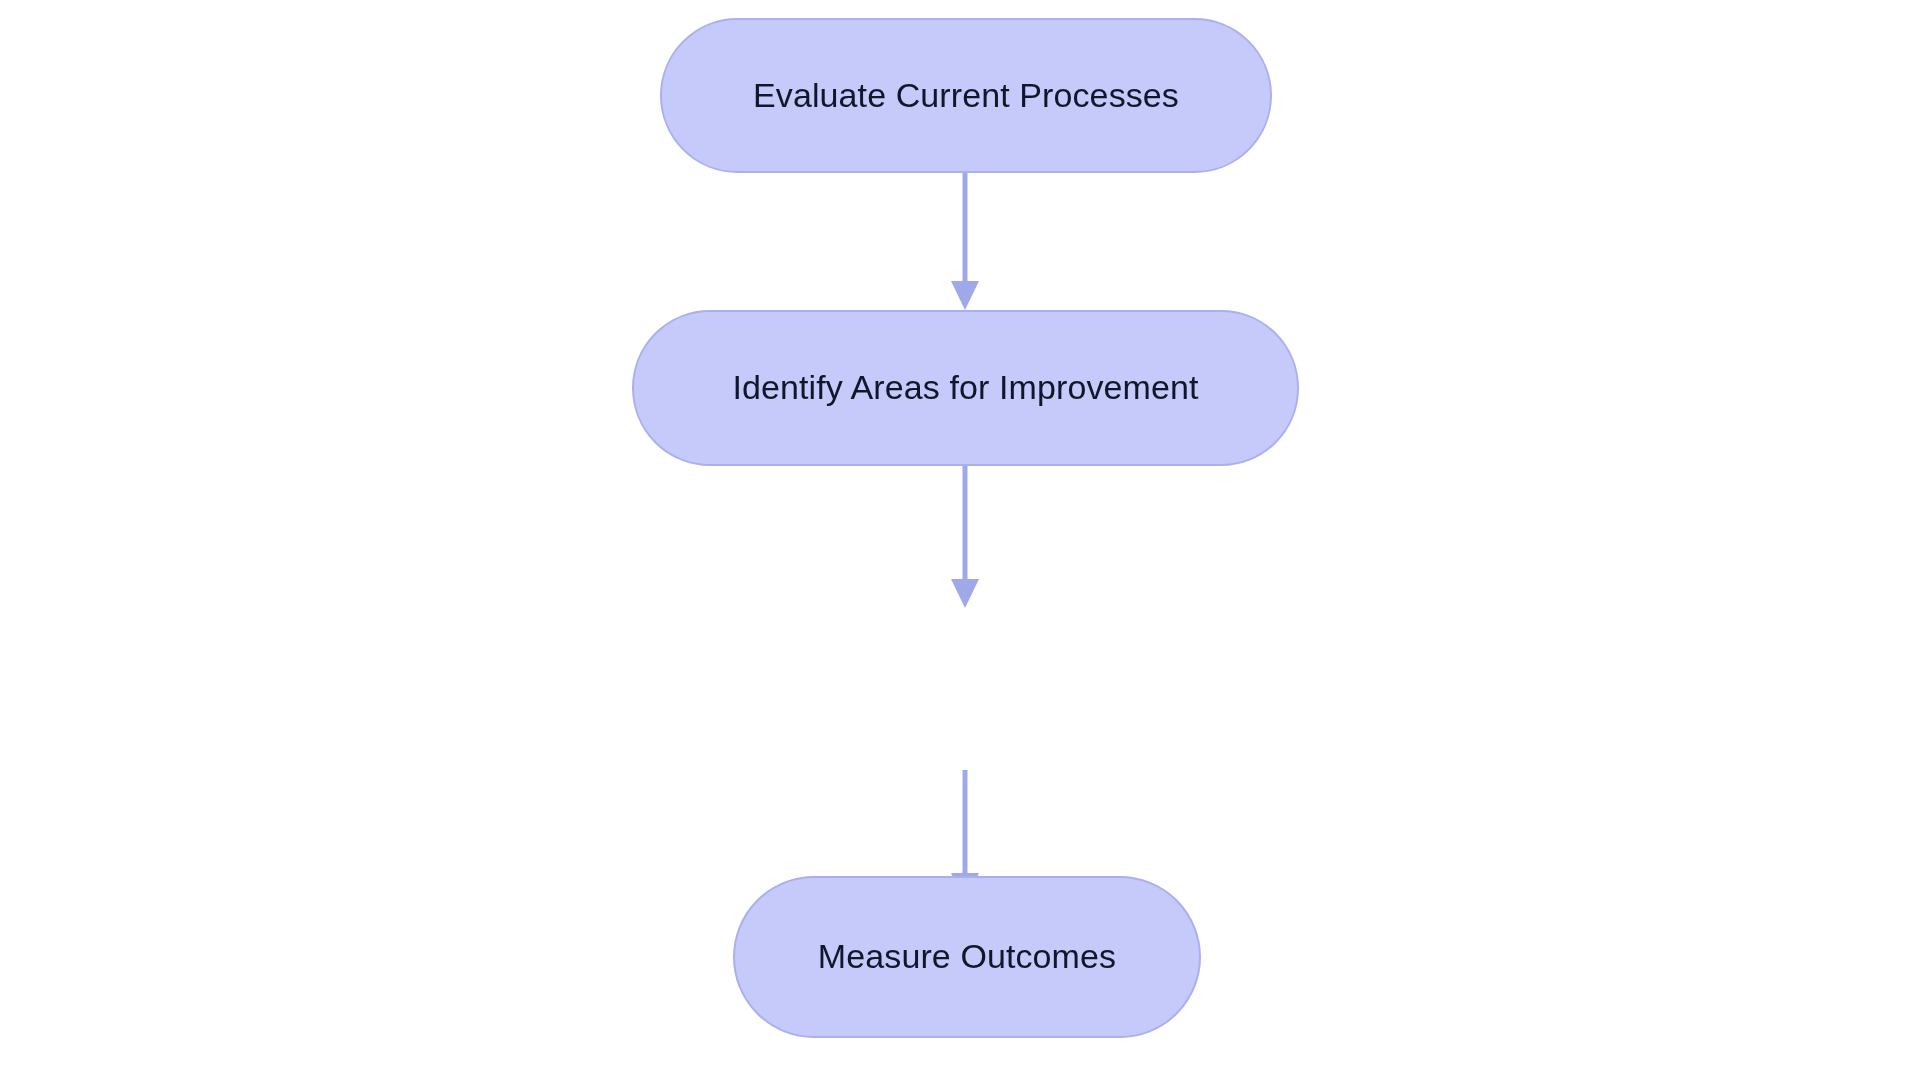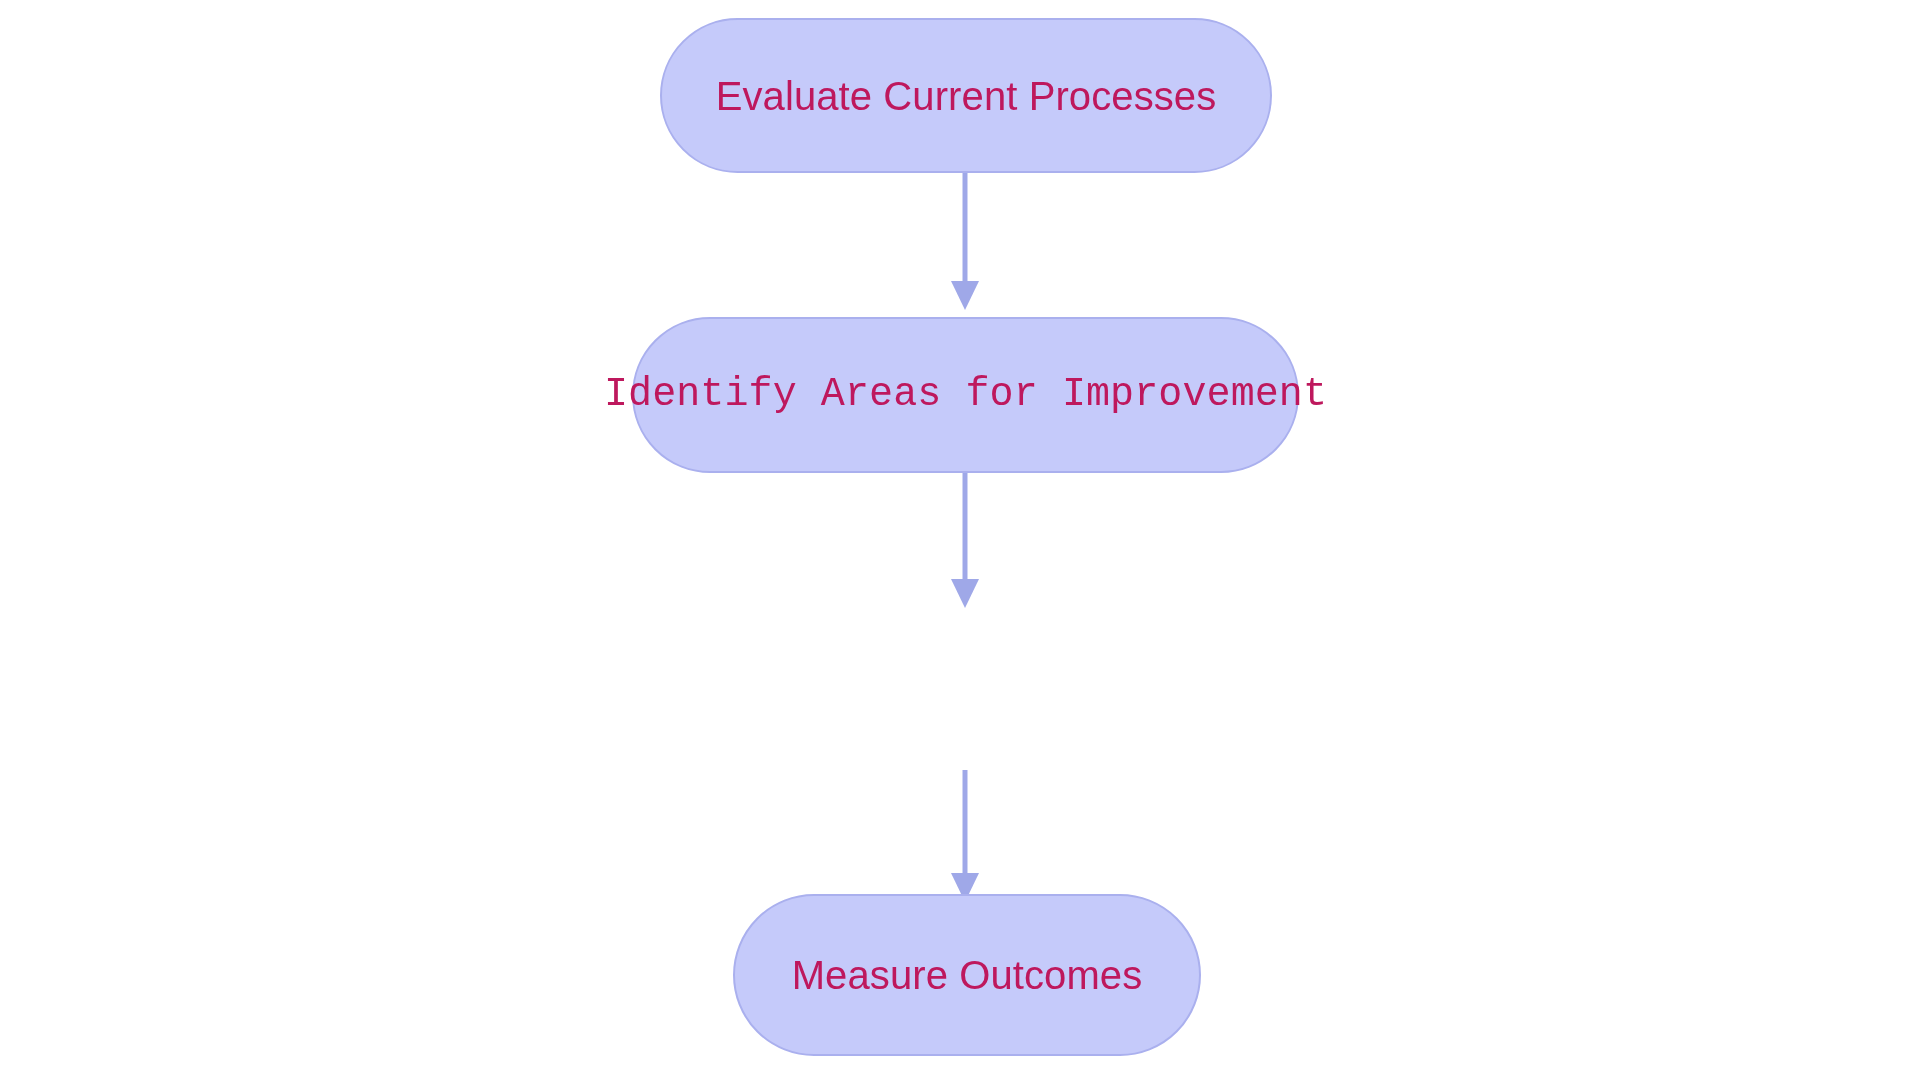--- a/index.html
+++ b/index.html
@@ -21,22 +21,22 @@
     box-sizing: border-box;
     display: flex;
     align-items: center;
     justify-content: center;
     background: #c5cafa;
     border: 2px solid #aab0ee;
     border-radius: 999px;
     text-align: center;
   }
   .node-label {
-    color: #be185d;
-    font-size: 40px;
+    color: #0f172a;
+    font-size: 34px;
     font-weight: 400;
     line-height: 1.15;
     letter-spacing: 0.1px;
     white-space: nowrap;
     user-select: none;
   }
   .edge {
     position: absolute;
     pointer-events: none;
   }
@@ -68,22 +68,22 @@
     <svg width="28" height="132" viewBox="0 0 28 132" aria-hidden="true">
       <line x1="14" y1="0" x2="14" y2="105" stroke="#9fa8e8" stroke-width="5"></line>
       <polygon points="0,103 28,103 14,132" fill="#9fa8e8"></polygon>
     </svg>
   </div>
 
   <div class="node" style="left:660px; top:18px; width:612px; height:155px;">
     <span class="node-label">Evaluate Current Processes</span>
   </div>
 
-  <div class="node" style="left:632px; top:317px; width:667px; height:156px;font-family:Liberation Mono, monospace;">
+  <div class="node" style="left:632px; top:310px; width:667px; height:156px;">
     <span class="node-label">Identify Areas for Improvement</span>
   </div>
 
 
-  <div class="node" style="left:733px; top:894px; width:468px; height:162px;">
+  <div class="node" style="left:733px; top:876px; width:468px; height:162px;">
     <span class="node-label">Measure Outcomes</span>
   </div>
 
 </div>
 
 </body></html>

